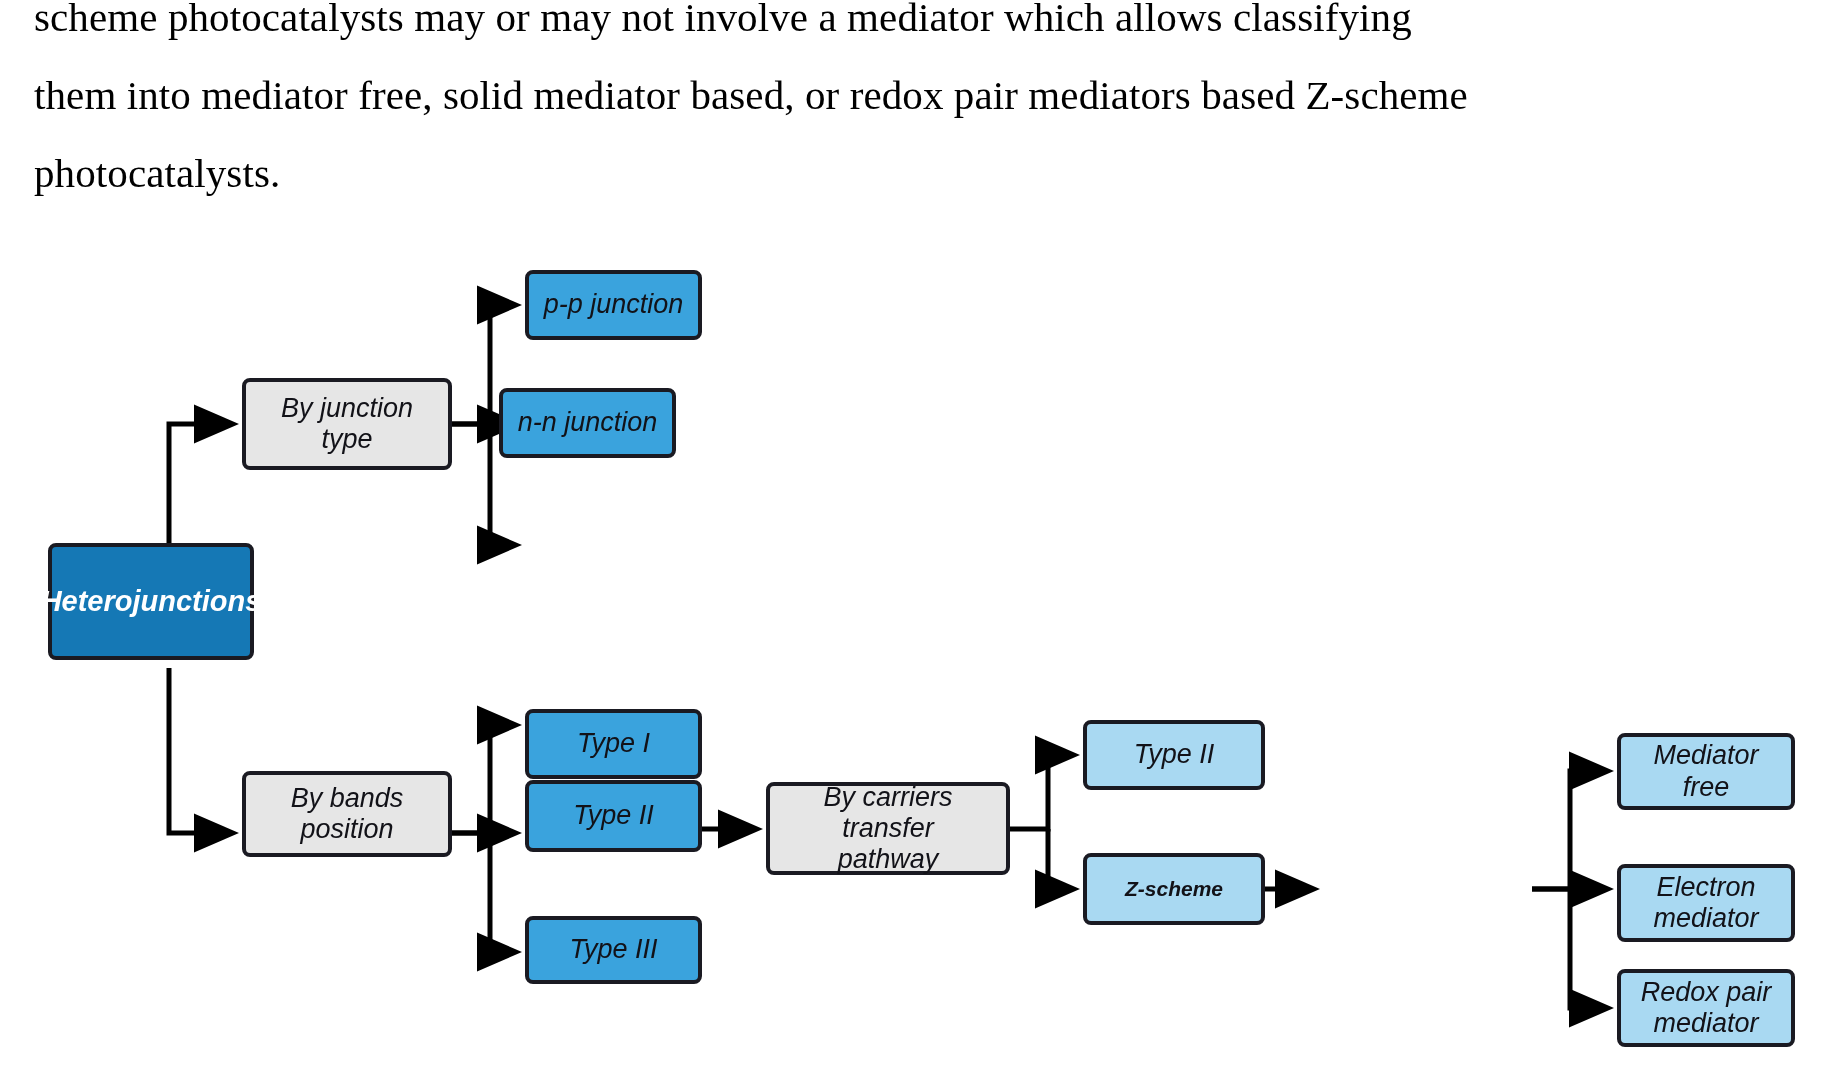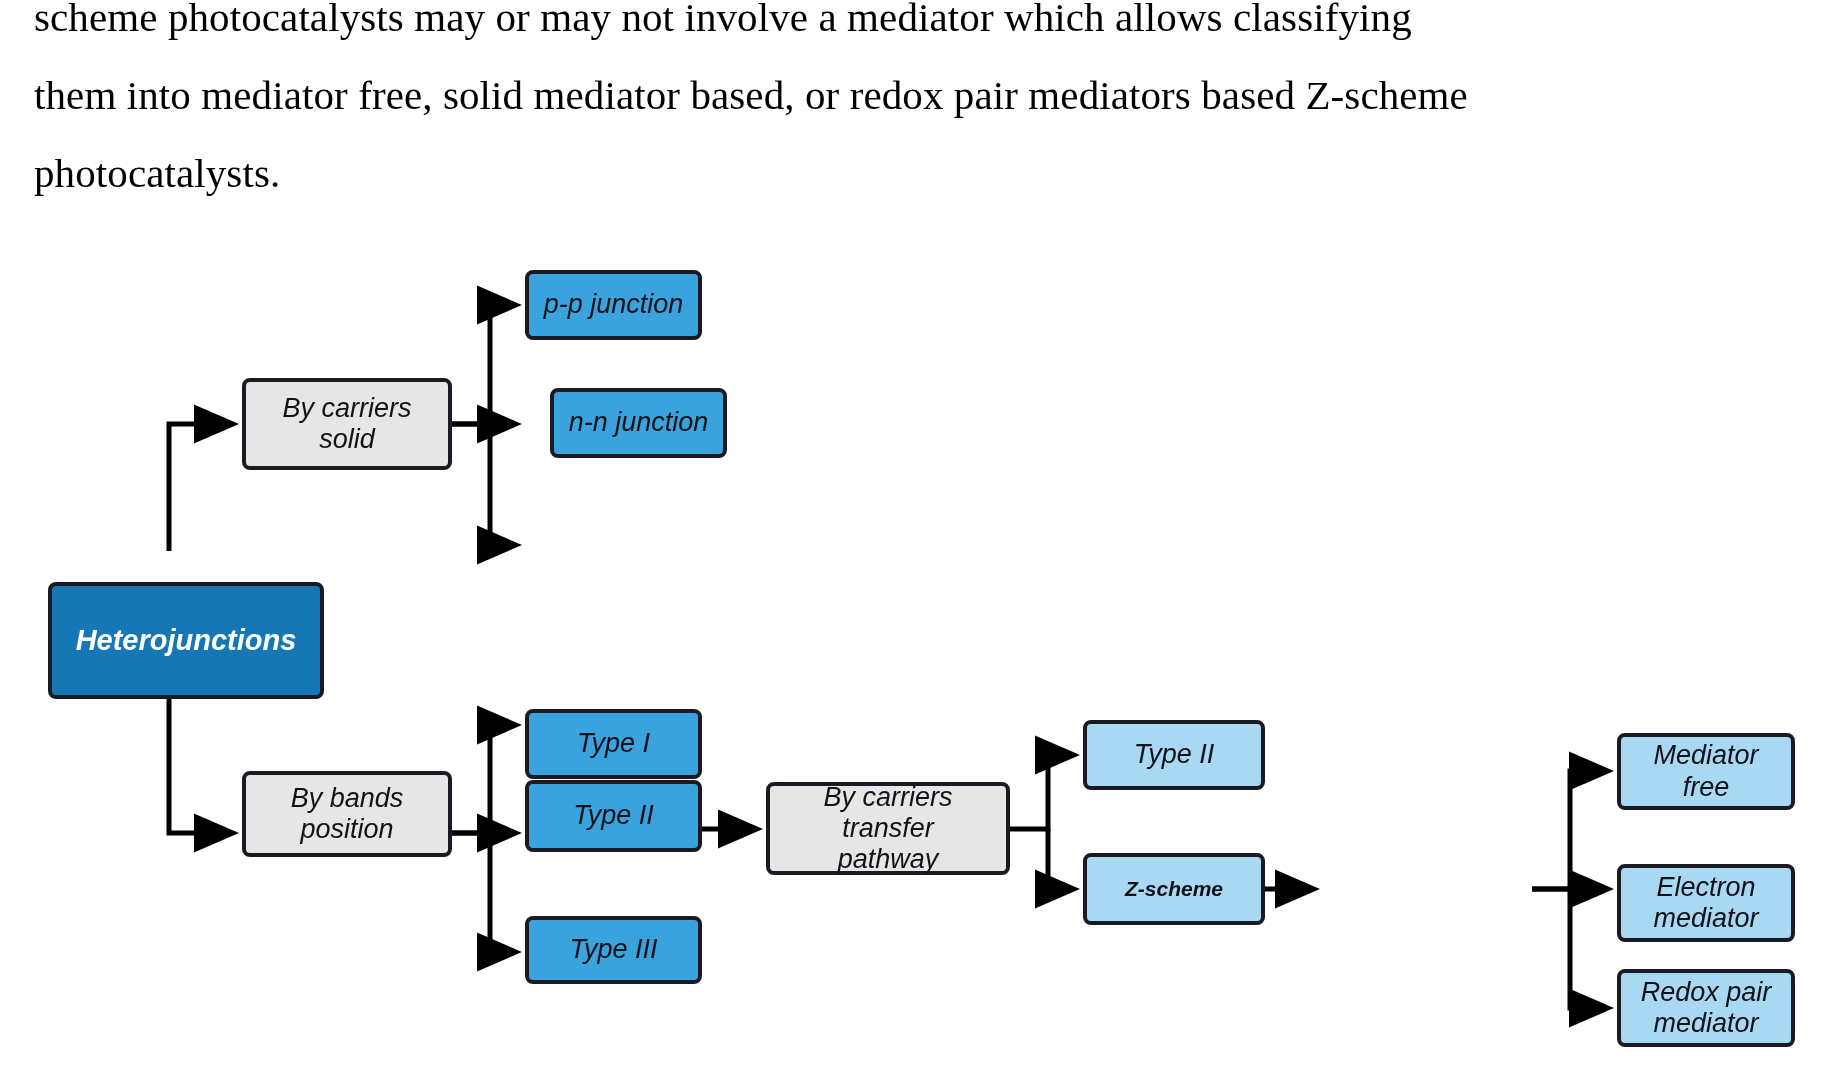--- a/index.html
+++ b/index.html
@@ -83,24 +83,24 @@
       <path d="M1265,889 L1313,889"></path>
 
       <path d="M1532,889 L1570,889 L1570,771 L1607,771"></path>
 
       <path d="M1532,889 L1607,889"></path>
 
       <path d="M1570,889 L1570,1008 L1607,1008"></path>
     </g>
   </svg>
 
-  <div class="node darkblue" style="left: 48px; top: 582px; width: 276px; height: 117px;">Heterojunctions</div>
-  <div class="node grey" style="left: 242px; top: 378px; width: 210px; height: 92px;">By carriers solid</div>
+  <div class="node darkblue" style="left: 48px; top: 543px; width: 206px; height: 117px;">Heterojunctions</div>
+  <div class="node grey" style="left: 242px; top: 378px; width: 210px; height: 92px;">By junction type</div>
   <div class="node blue" style="left: 525px; top: 270px; width: 177px; height: 70px;">p-p junction</div>
-  <div class="node blue" style="left: 550px; top: 388px; width: 177px; height: 70px;">n-n junction</div>
+  <div class="node blue" style="left: 499px; top: 388px; width: 177px; height: 70px;">n-n junction</div>
   <div class="node grey" style="left: 242px; top: 752px; width: 210px; height: 86px; margin-top: 19px;">By bands<br>position</div>
   <div class="node blue" style="left: 525px; top: 690px; width: 177px; height: 70px; margin-top: 19px;">Type I</div>
   <div class="node blue" style="left: 525px; top: 780px; width: 177px; height: 72px;">Type II</div>
   <div class="node blue" style="left: 525px; top: 916px; width: 177px; height: 68px;">Type III</div>
   <div class="node grey" style="left: 766px; top: 782px; width: 244px; height: 93px;">By carriers transfer<br>pathway</div>
   <div class="node lightblue" style="left: 1083px; top: 720px; width: 182px; height: 70px;">Type II</div>
   <div class="node lightblue bold" style="left: 1083px; top: 853px; width: 182px; height: 72px;">Z-scheme</div>
   <div class="node lightblue" style="left: 1617px; top: 733px; width: 178px; height: 77px;">Mediator free</div>
   <div class="node lightblue" style="left: 1617px; top: 864px; width: 178px; height: 78px;">Electron<br>mediator</div>
   <div class="node lightblue" style="left: 1617px; top: 969px; width: 178px; height: 78px;">Redox pair<br>mediator</div>

